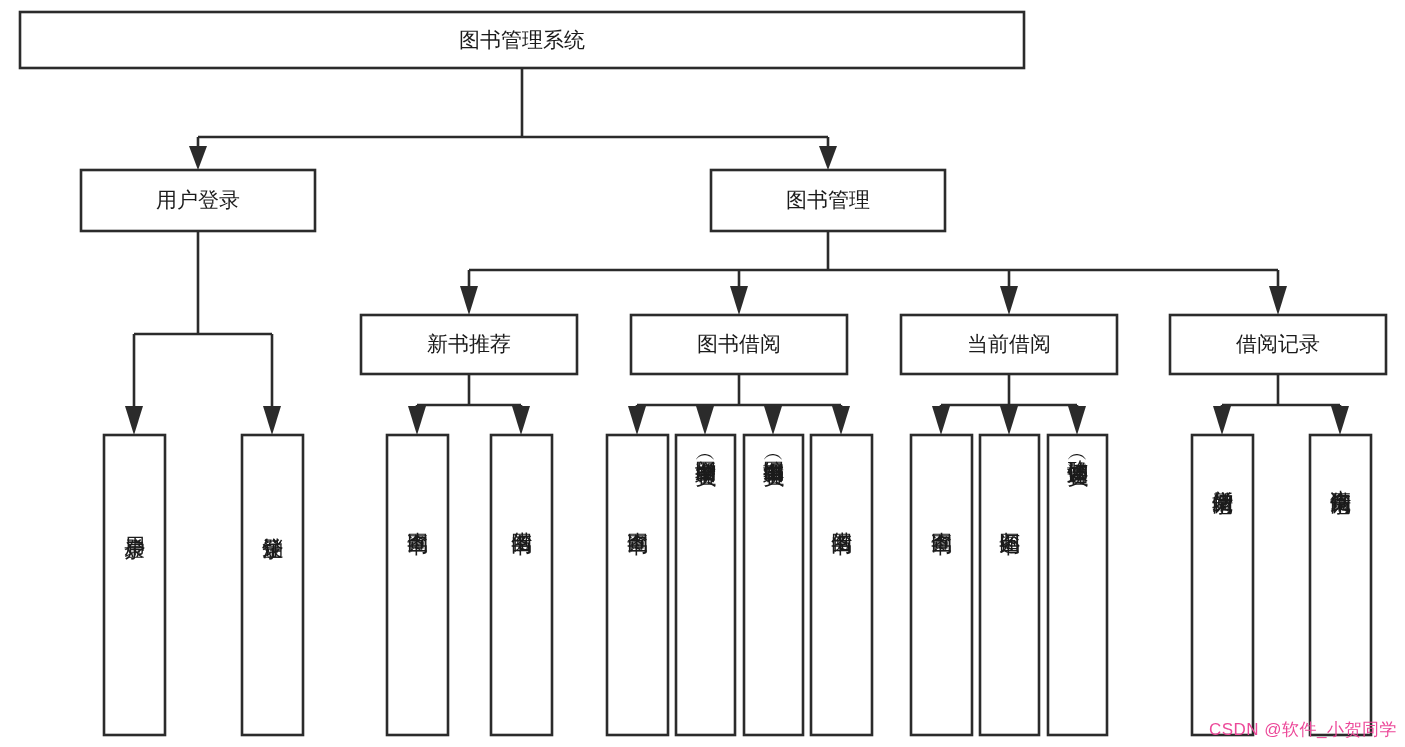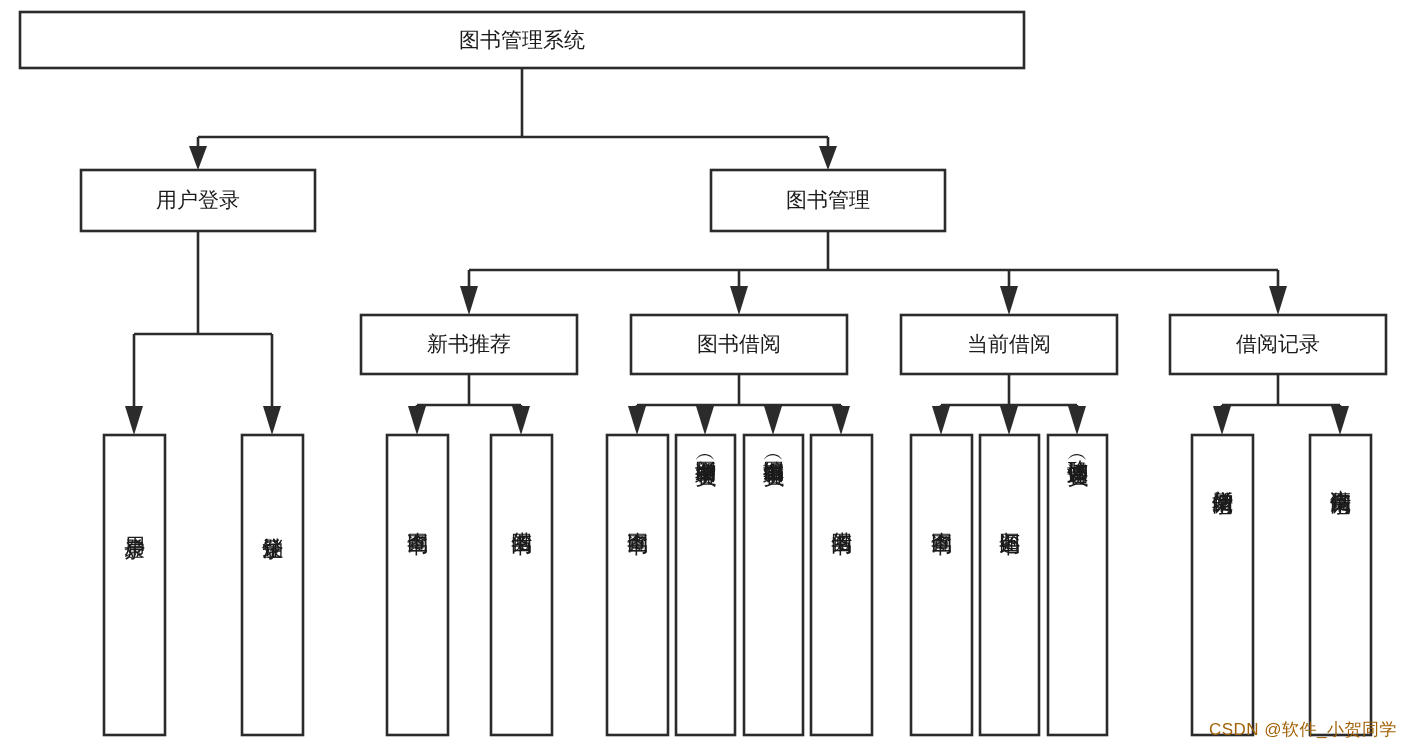--- a/index.html
+++ b/index.html
@@ -71,21 +71,21 @@
     align-items: flex-start;
     justify-content: center;
     pointer-events: none;
   }
   .watermark {
     position: absolute;
     right: 8px;
     bottom: 6px;
     font-family: "Liberation Sans", "DejaVu Sans", sans-serif;
     font-size: 17px;
-    color: #a16207;
+    color: #ec4899;
     letter-spacing: 0.5px;
     white-space: nowrap;
     pointer-events: none;
   }
 </style>
 </head>
 <body>
 
 <div id="diagram-root">
 

